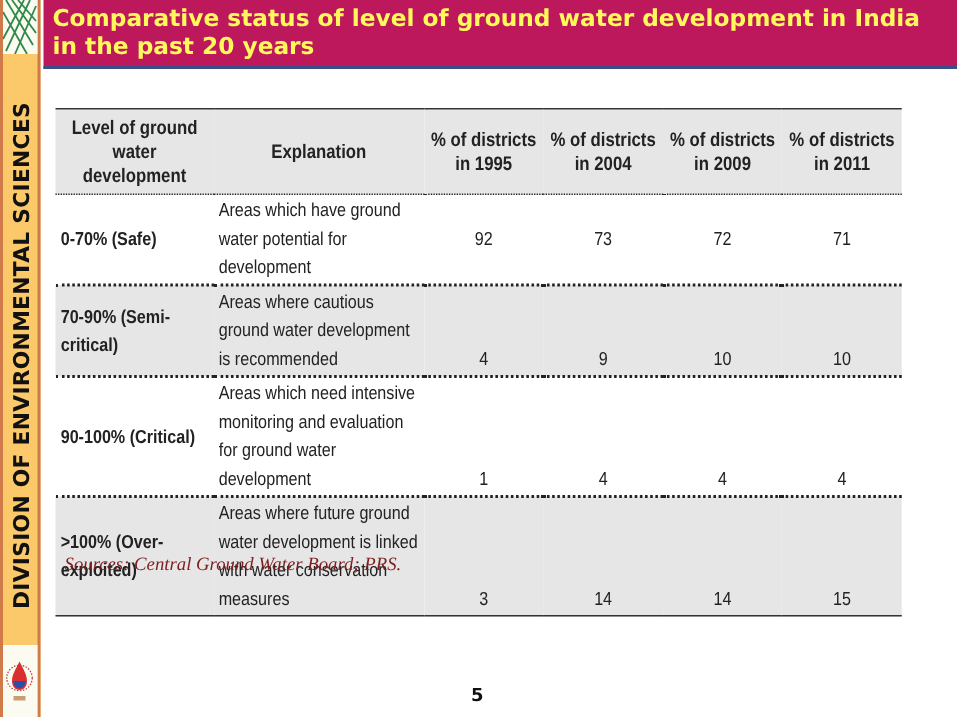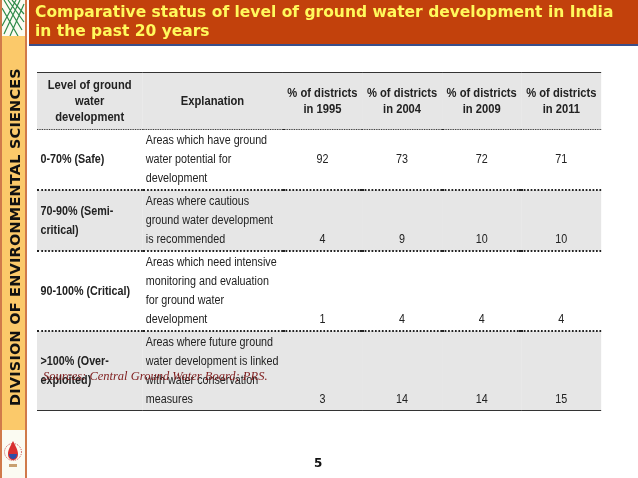--- a/index.html
+++ b/index.html
@@ -3,21 +3,21 @@
 <meta charset="utf-8">
 <style>
   html, body { margin:0; padding:0; }
   body { width:638px; height:478px; position:relative; background:#ffffff; overflow:hidden; font-family:"Liberation Sans", sans-serif; }
   .side-strip { position:absolute; left:0; top:0; width:27px; height:478px; background:#fbc96a; border-right:2px solid #d07a4a; border-left:2px solid #d07a4a; box-sizing:border-box; }
   .side-top { position:absolute; left:0; top:0; width:23px; height:36px; background:#fbfbf2; overflow:hidden; }
   .side-bottom { position:absolute; left:0; top:430px; width:23px; height:48px; background:#fbfbf2; }
   .side-text { position:absolute; left:2px; top:52px; width:22px; height:370px; display:flex; align-items:center; justify-content:center; }
   .side-text span { display:block; transform:rotate(-90deg); white-space:nowrap; font-family:"DejaVu Sans", sans-serif; font-weight:bold; font-size:14.5px; color:#111; letter-spacing:0.2px; }
   .logo { position:absolute; left:3px; top:438px; width:18px; height:34px; }
-  .header { position:absolute; left:29px; top:0; width:609px; height:44px; background:#c2410c; border-bottom:2px solid #3a4f8a; }
+  .header { position:absolute; left:29px; top:0; width:609px; height:44px; background:#be185d; border-bottom:2px solid #3a4f8a; }
   .title { position:absolute; left:6px; top:3px; right:6px; color:#fff95c; font-family:"DejaVu Sans", sans-serif; font-weight:bold; font-size:15.5px; line-height:19px; }
   .table-wrap { position:absolute; left:37px; top:72px; width:564px; }
   table { border-collapse:collapse; width:564px; font-family:"Liberation Sans", sans-serif; font-size:12.5px; color:#222; transform:scaleX(0.86); transform-origin:left top; width:656px; }
   th { background:#e6e6e6; font-weight:bold; font-size:13px; line-height:16px; padding:4px 4px; text-align:center; border-top:1.5px solid #333; border-bottom:1.5px dotted #222; }
   td { padding:1px 4px; line-height:19px; border-bottom:2px dotted #222; vertical-align:middle; }
   tr.shaded td { background:#e6e6e6; }
   td.level { font-weight:bold; width:124px; }
   td.expl { width:176px; }
   td.num { text-align:center; vertical-align:bottom; width:94px; }
   tr.last td { border-bottom:1.5px solid #333; }

